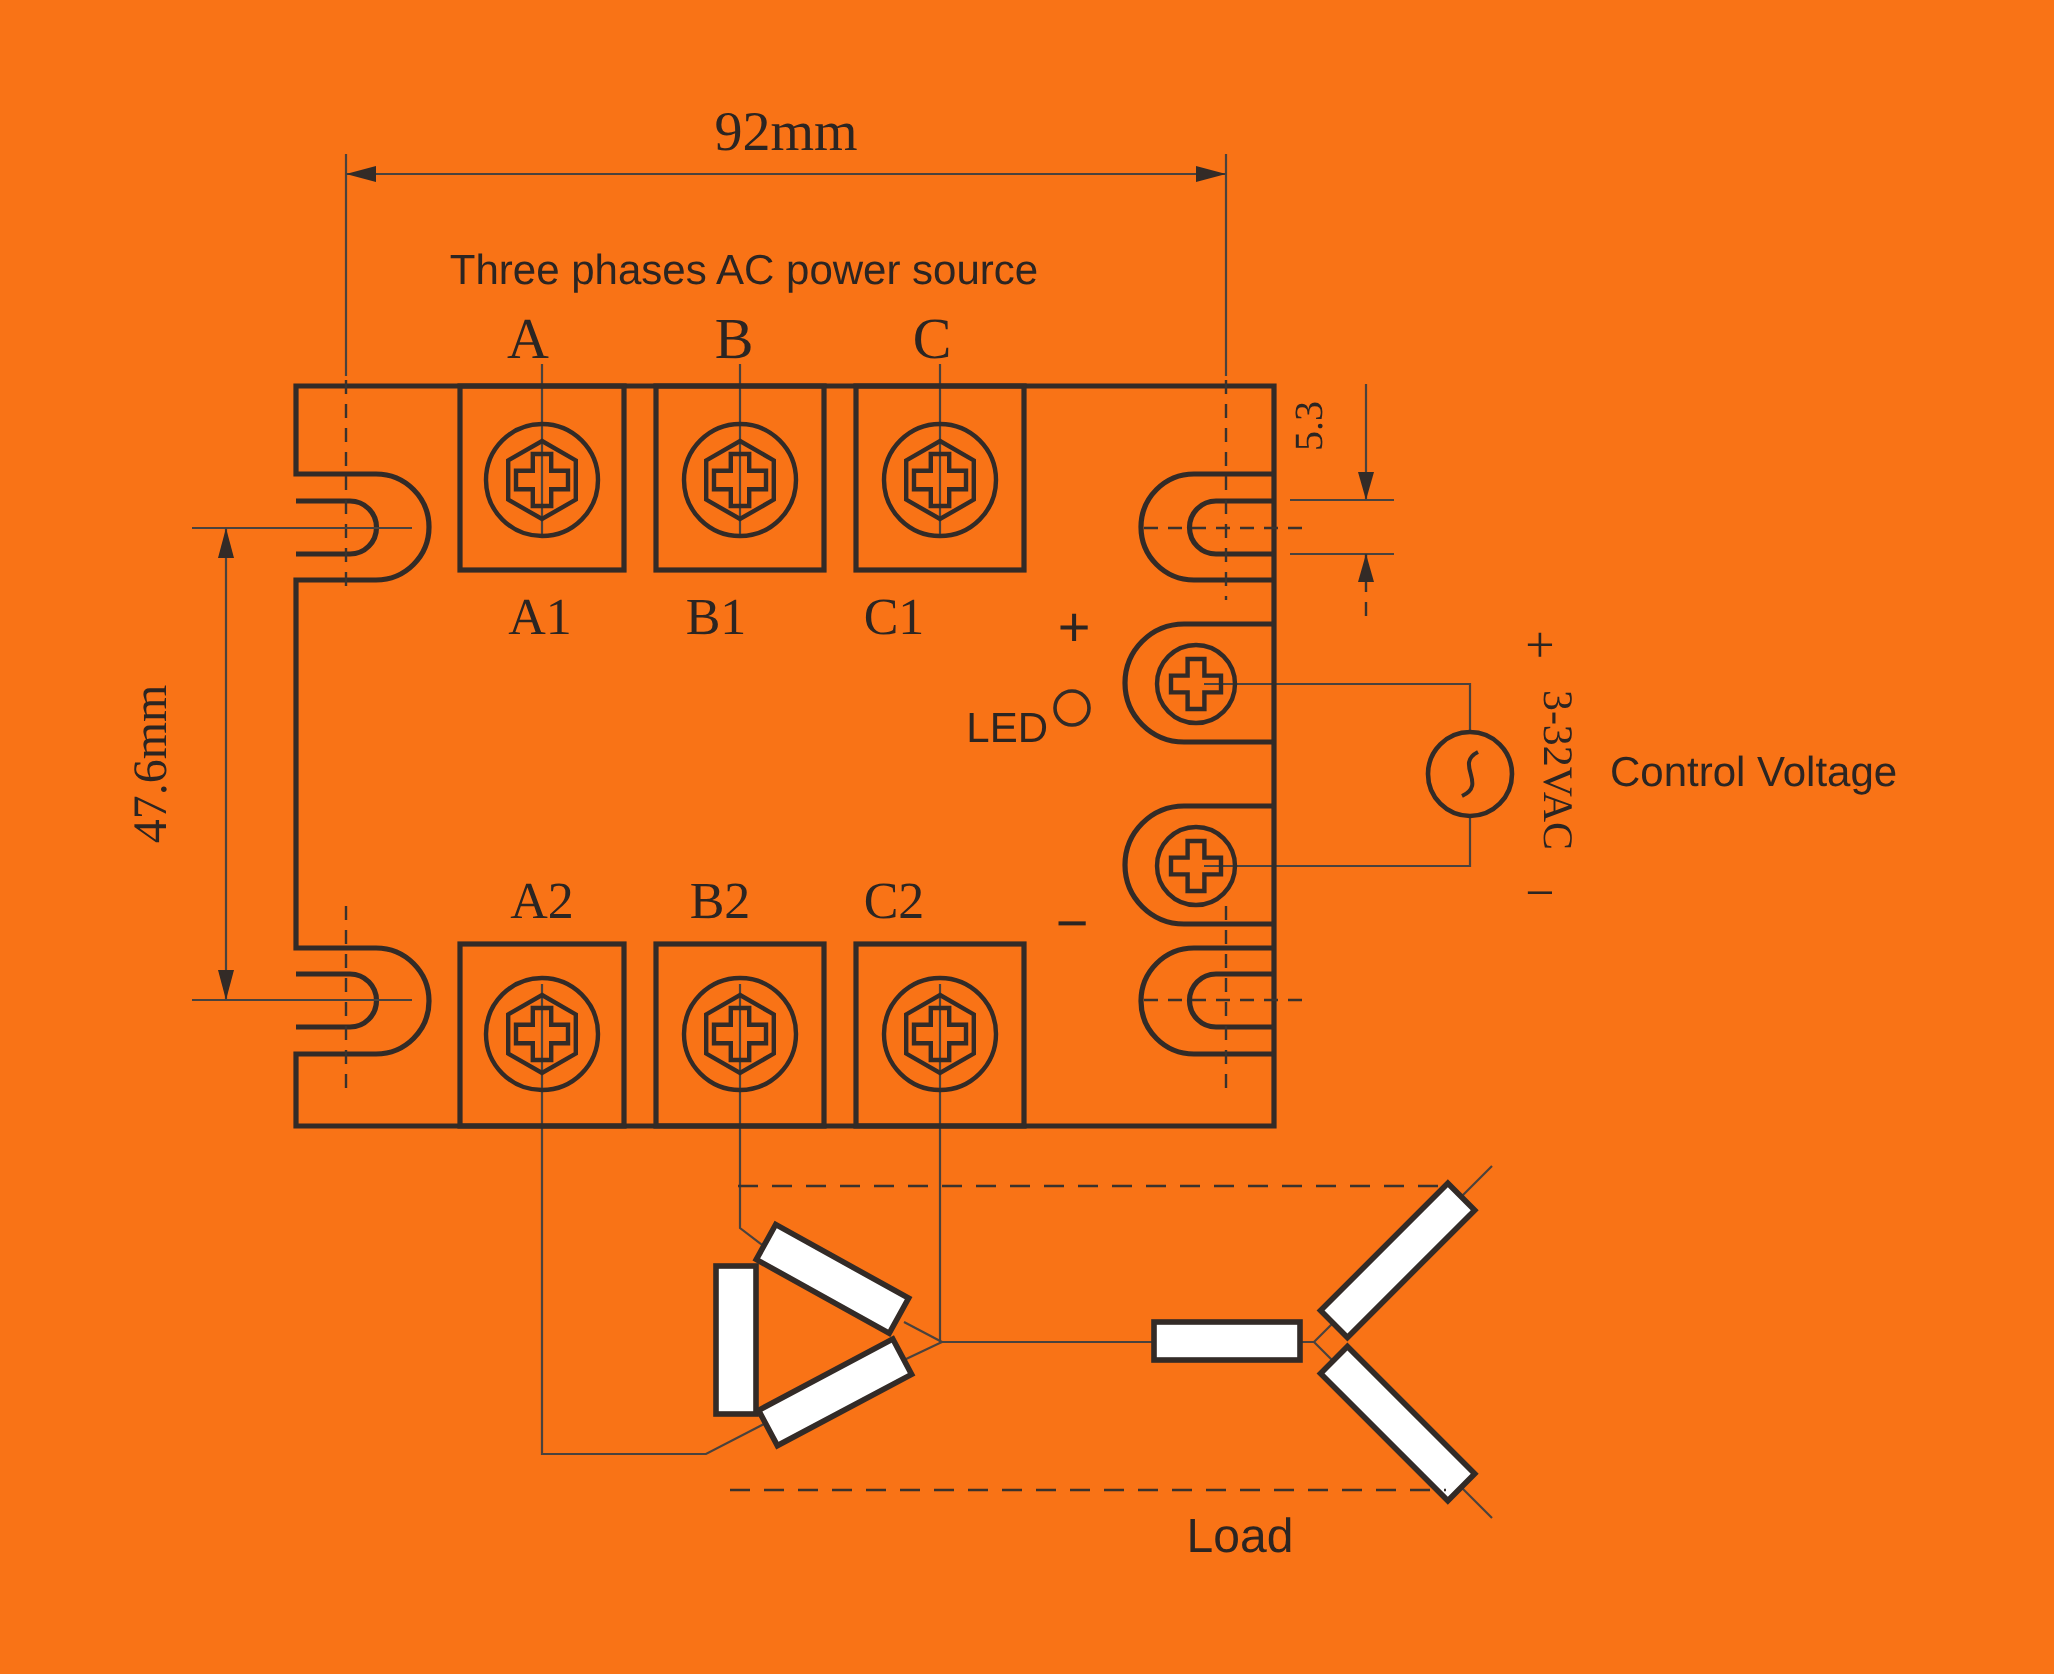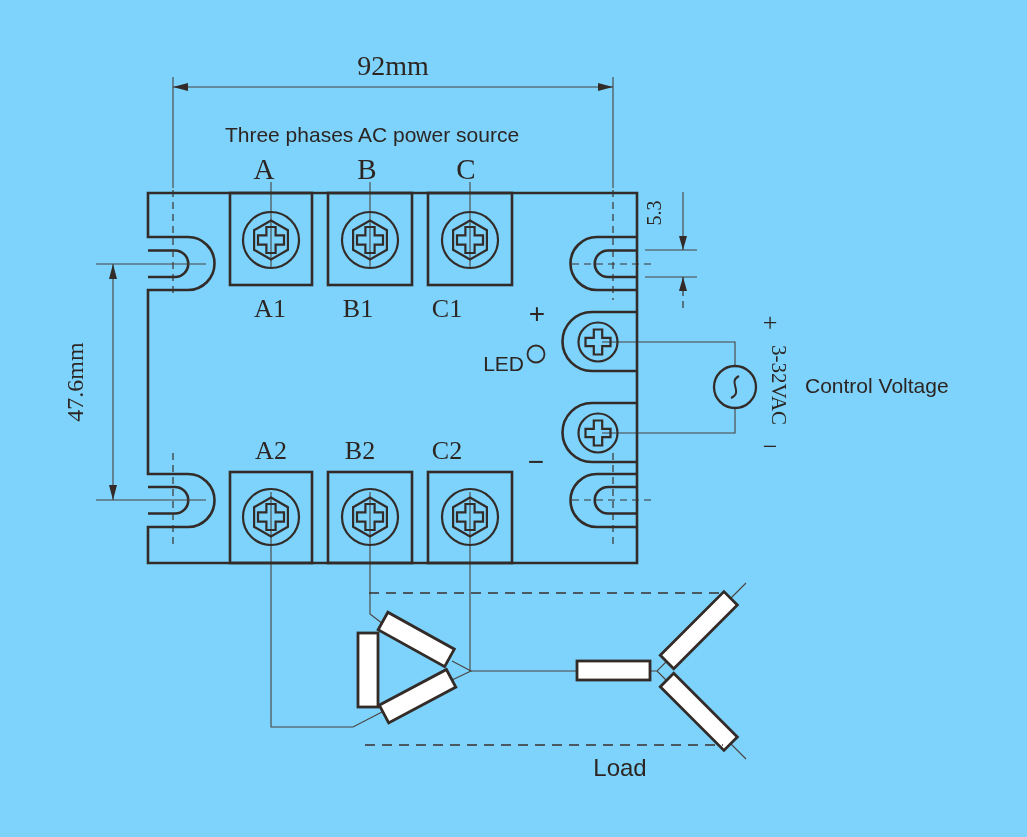--- a/index.html
+++ b/index.html
@@ -1,16 +1,16 @@
 <!DOCTYPE html>
 <html><head>
 <meta charset="utf-8">
 <style>
   html,body{margin:0;padding:0;background:#ffffff;}
-  .stage{width:1027px;height:837px;position:relative;background:#7dd3fc;overflow:hidden;}
+  .stage{width:1027px;height:837px;position:relative;background:#f97316;overflow:hidden;}
   svg{display:block;}
   .thick{stroke:#332b27;stroke-width:2.6;fill:none;}
   .screw{stroke:#332b27;stroke-width:2.2;fill:none;}
   .loadr{stroke:#332b27;stroke-width:2.8;fill:#fff;}
   .thin{stroke:#4a423d;stroke-width:1.1;fill:none;}
   .cline{stroke:#3a322d;stroke-width:1.2;fill:none;stroke-dasharray:7 5;}
   .ldash{stroke:#3a322d;stroke-width:1.3;fill:none;stroke-dasharray:10 7;}
   .arrow{fill:#332b27;stroke:none;}
   text{fill:#2c2522;}
   .serif{font-family:"Liberation Serif","DejaVu Serif",serif;}

